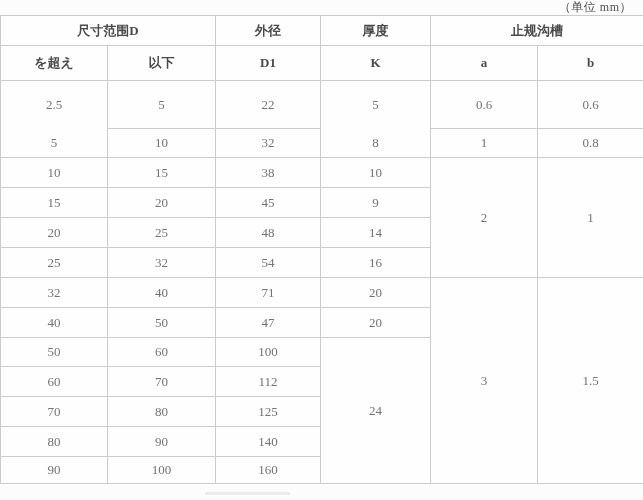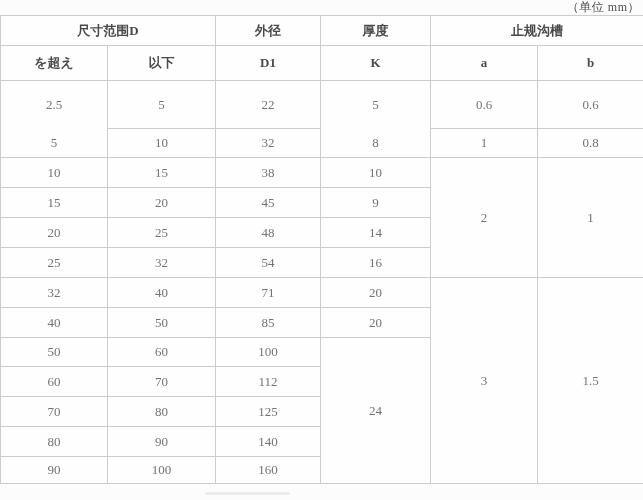--- a/index.html
+++ b/index.html
@@ -5,21 +5,21 @@
   * { box-sizing: border-box; }
   html, body { margin: 0; padding: 0; }
   body {
     width: 643px; height: 500px;
     background: #fcfcfc;
     font-family: "Liberation Serif", "DejaVu Serif", serif;
     position: relative;
     overflow: hidden;
   }
   .unit-note {
-    position: absolute; top: 0; right: 3px;
+    position: absolute; top: 0; right: 11px;
     height: 15px; line-height: 15px;
     font-size: 12px; color: #4d4d4d;
     letter-spacing: 0.5px;
   }
   table.spec-table {
     position: absolute; top: 15px; left: 0;
     width: 643px;
     border-collapse: collapse;
     table-layout: fixed;
     background: #fefefe;
@@ -132,21 +132,21 @@
       <td>32</td>
       <td>40</td>
       <td>71</td>
       <td>20</td>
       <td rowspan="7">3</td>
       <td rowspan="7">1.5</td>
     </tr>
     <tr>
       <td>40</td>
       <td>50</td>
-      <td>85</td>
+      <td>47</td>
       <td>20</td>
     </tr>
     <tr>
       <td>50</td>
       <td>60</td>
       <td>100</td>
       <td rowspan="5">24</td>
     </tr>
     <tr>
       <td>60</td>

